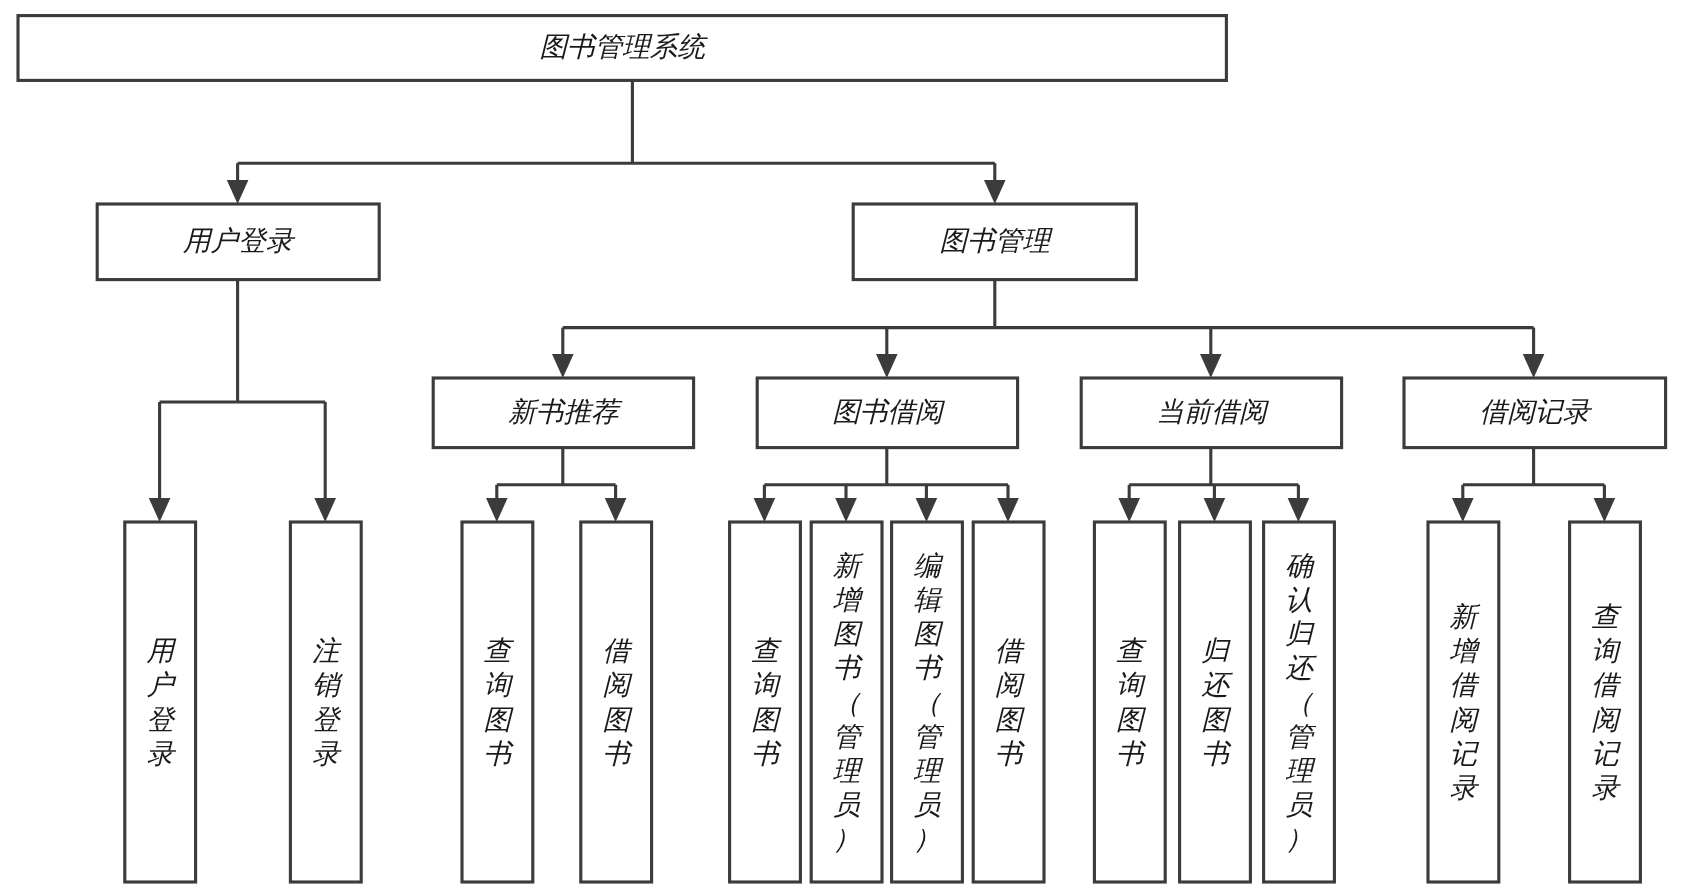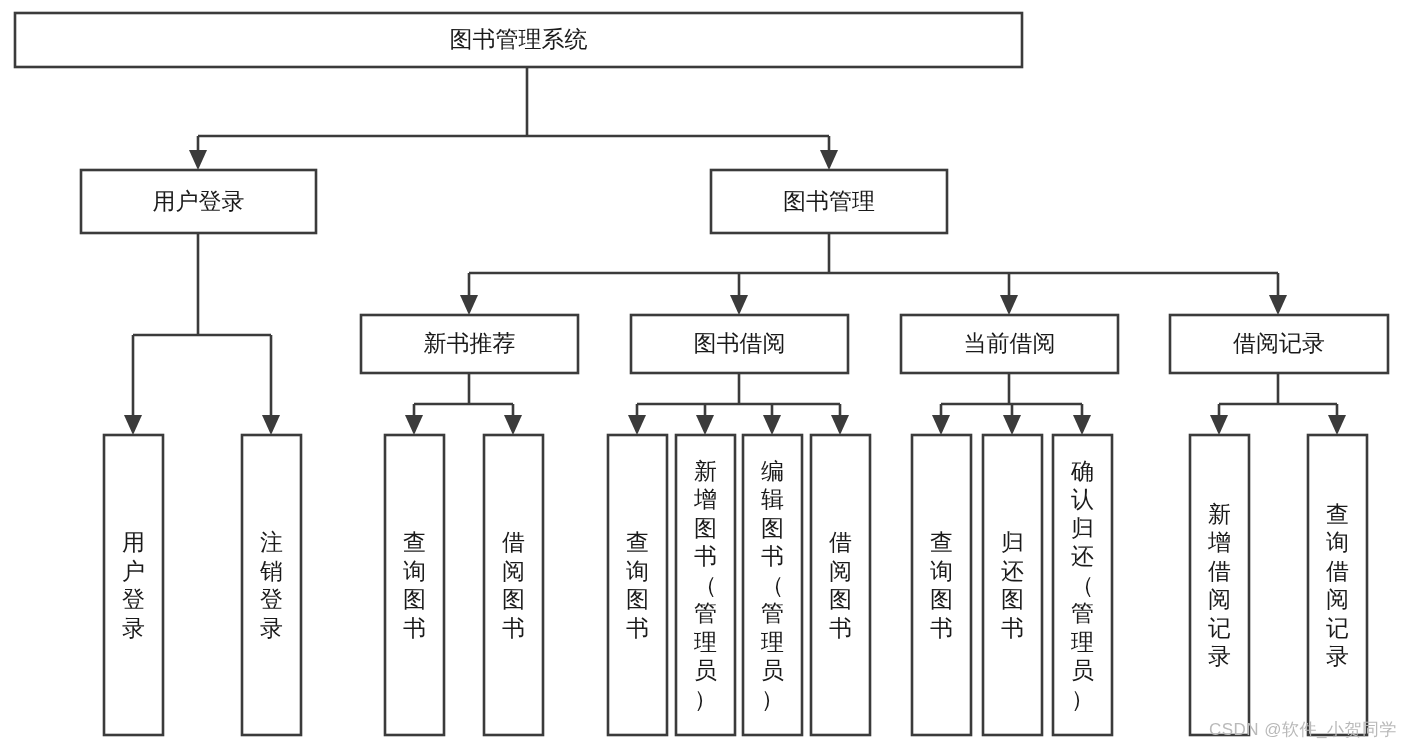--- a/index.html
+++ b/index.html
@@ -12,20 +12,21 @@
     width: 1405px;
     height: 747px;
     font-family: "Liberation Sans", "DejaVu Sans", sans-serif;
     overflow: hidden;
     position: relative;
   }
   #diagram-root {
     position: relative;
     width: 1405px;
     height: 747px;
+    font-style: italic;
   }
   svg.diagram-canvas {
     position: absolute;
     top: 0;
     left: 0;
     width: 1405px;
     height: 747px;
     display: block;
   }
   .node-box {
@@ -215,14 +216,13 @@
       </g>
       <g>
         <rect x="1190" y="435" width="59" height="300" class="node-box"></rect>
         <text x="1219.5" y="521.73" class="node-label-v"><tspan x="1219.5" dy="0">新</tspan><tspan x="1219.5" dy="28.5">增</tspan><tspan x="1219.5" dy="28.5">借</tspan><tspan x="1219.5" dy="28.5">阅</tspan><tspan x="1219.5" dy="28.5">记</tspan><tspan x="1219.5" dy="28.5">录</tspan></text>
       </g>
       <g>
         <rect x="1308" y="435" width="59" height="300" class="node-box"></rect>
         <text x="1337.5" y="521.73" class="node-label-v"><tspan x="1337.5" dy="0">查</tspan><tspan x="1337.5" dy="28.5">询</tspan><tspan x="1337.5" dy="28.5">借</tspan><tspan x="1337.5" dy="28.5">阅</tspan><tspan x="1337.5" dy="28.5">记</tspan><tspan x="1337.5" dy="28.5">录</tspan></text>
       </g>
     </svg>
-  <div class="watermark">CSDN @软件_小贺同学</div>
 </div>
 
 </body></html>

